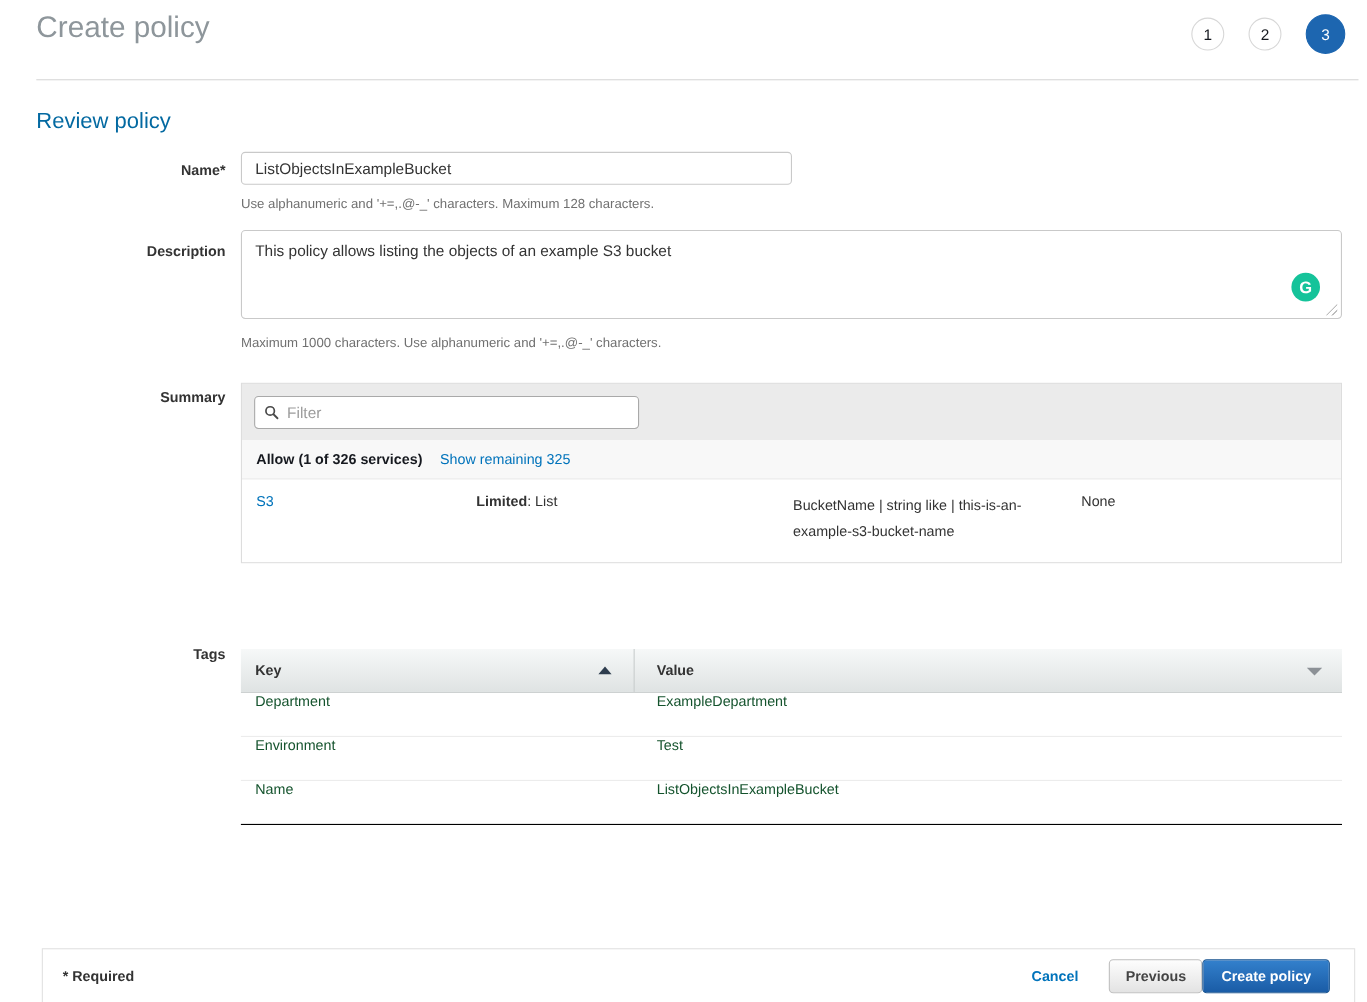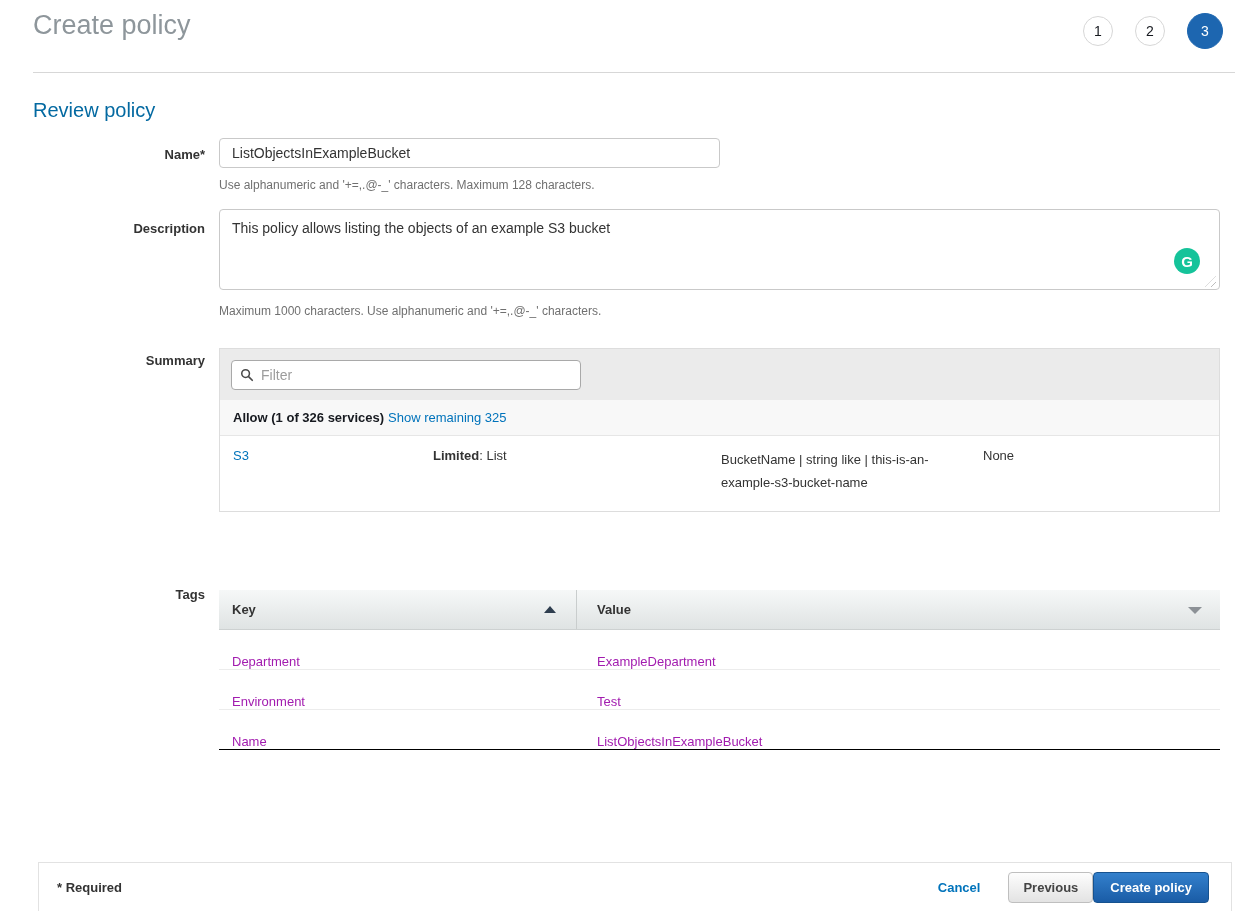--- a/index.html
+++ b/index.html
@@ -55,39 +55,39 @@
   .sum-header .sum-c2, .sum-header .sum-c3, .sum-header .sum-c4 { border-left:1px solid #d0d0d0; height:100%; display:flex; align-items:center; }
   .sum-header .hcell { cursor:pointer; }
   .dashed-u { border-bottom:1px dashed #5a77ad; padding-bottom:2px; }
   .tri-down-blue { display:inline-block; width:0; height:0; margin-left:8px;
                    border-left:5px solid transparent; border-right:5px solid transparent; border-top:6px solid #0073bb; }
 
   .allow-row { height:36px; background:#f8f8f8; border-bottom:1px solid #e6e6e6;
                display:flex; align-items:center; padding-left:13px; font-size:13px; }
   .allow-bold { font-weight:bold; color:#16191f; }
   .link { color:#0073bb; text-decoration:none; cursor:pointer; }
-  .allow-row .link { margin-left:4px; }
+  .allow-row .link { margin-left:16px; }
 
   .s3-row { display:flex; background:#fff; font-size:13px; padding:12px 0 16px; }
   .s3-row .sum-c3 { line-height:1.8; padding-right:30px; }
 
   
   .tags-table { position:absolute; left:219px; top:590px; width:1001px; }
   .tags-header { height:40px; display:flex; align-items:center; background:linear-gradient(#f6f8f8,#dfe3e3);
                  border-bottom:1px solid #cdd1d1; font-size:13px; font-weight:bold; color:#333; }
   .tag-key { flex:0 0 358px; padding-left:13px; }
   .tag-val { flex:1 1 auto; padding-left:20px; }
   .tags-header .tag-key { height:100%; display:flex; align-items:center; justify-content:space-between;
                           border-right:1px solid #c9cdcd; cursor:pointer; }
   .tags-header .tag-val { height:100%; display:flex; align-items:center; position:relative; cursor:pointer;text-align:center; }
   .tri-up-dark { width:0; height:0; margin-right:20px;
                  border-left:6px solid transparent; border-right:6px solid transparent; border-bottom:7px solid #2e3d4e; }
   .tri-down-gray { position:absolute; right:18px; top:17px; width:0; height:0;
                    border-left:7px solid transparent; border-right:7px solid transparent; border-top:7px solid #8c9196; cursor:pointer; }
-  .tag-row { height:40px; display:flex; align-items:flex-end; font-size:13px; color:#a21caf;
+  .tag-row { height:40px; display:flex; align-items:flex-start; font-size:13px; color:#14532d;
              border-bottom:1px solid #ececec; margin-top:0; }
   .tag-row:first-of-type { margin-top:3px; }
   .tag-row:last-of-type { border-bottom:1px solid #000000; }
 
   
   .footer { position:absolute; left:38px; top:862px; width:1194px; height:58px; background:#fff;
             border:1px solid #e2e2e2; display:flex; align-items:center; padding:0 22px 8px 18px; }
   .required-note { font-size:13px; font-weight:bold; color:#333; }
   .footer-actions { margin-left:auto; display:flex; align-items:center; }
   .cancel-link { font-size:13px; font-weight:bold; color:#0073bb; cursor:pointer; margin-right:28px; }

